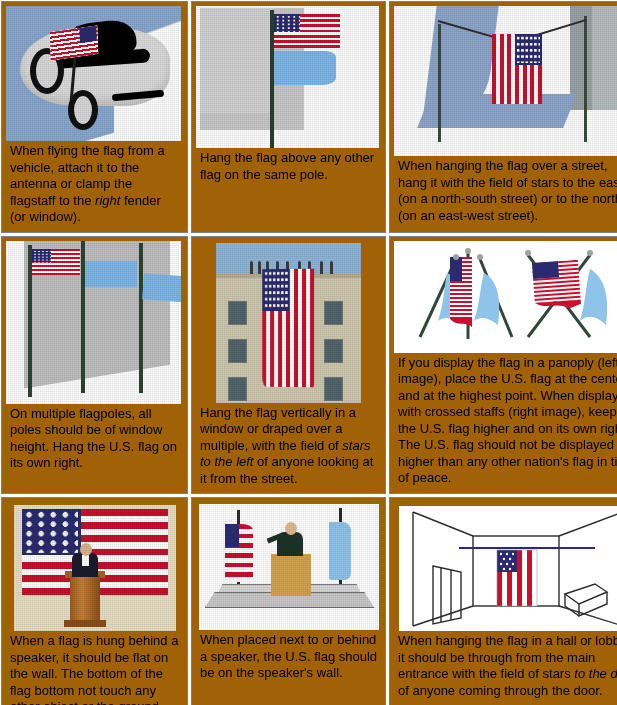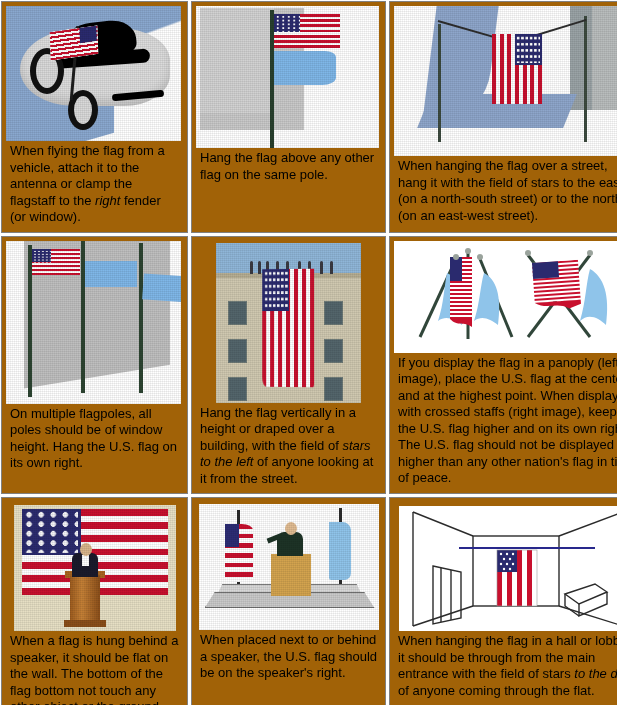--- a/index.html
+++ b/index.html
@@ -506,21 +506,21 @@
         <div class="crowd" style="left:114px"></div>
         <div class="win" style="left:12px; top:58px;"></div>
         <div class="win" style="left:12px; top:96px;"></div>
         <div class="win" style="left:12px; top:134px;"></div>
         <div class="win" style="left:108px; top:58px;"></div>
         <div class="win" style="left:108px; top:96px;"></div>
         <div class="win" style="left:108px; top:134px;"></div>
         <div class="usflag-v"></div>
       </div>
       <div class="caption">
-        <span>Hang the flag vertically in a height or draped over a building, with the field of </span><em>stars to the left</em><span> of anyone looking at it from the street.</span>
+        <span>Hang the flag vertically in a window or draped over a multiple, with the field of </span><em>stars to the left</em><span> of anyone looking at it from the street.</span>
       </div>
     </td>
 
     <td class="cell col-c">
       <div class="figure fig-panoply">
         <svg width="243" height="112" viewBox="0 0 243 112">
           <defs>
             <pattern id="stripesV" width="6" height="4" patternUnits="userSpaceOnUse">
               <rect width="6" height="2" fill="#c8102e"></rect>
               <rect y="2" width="6" height="2" fill="#ffffff"></rect>
@@ -586,21 +586,21 @@
         <div class="fbase" style="left:29px; top:82px;"></div>
         <div class="fbase" style="left:131px; top:80px;"></div>
         <div class="decktop"></div>
         <div class="deck"></div>
         <div class="lectern"></div>
         <div class="torso"></div>
         <div class="arm"></div>
         <div class="head"></div>
       </div>
       <div class="caption">
-        <span>When placed next to or behind a speaker, the U.S. flag should be on the speaker's right.</span>
+        <span>When placed next to or behind a speaker, the U.S. flag should be on the speaker's wall.</span>
       </div>
     </td>
 
     <td class="cell col-c">
       <div class="figure fig-hall" style="margin:4px auto 0;">
         <svg width="238" height="125" viewBox="0 0 238 125">
           <g stroke="#2b2b2b" stroke-width="1.4" fill="none">
 
             <line x1="14" y1="6" x2="14" y2="120"></line>
             <line x1="224" y1="6" x2="224" y2="120"></line>
@@ -643,18 +643,18 @@
                   <circle cx="10" cy="14" r="1.2"></circle>
                   <circle cx="16" cy="14" r="1.2"></circle>
               <circle cx="7" cy="19" r="1.2"></circle>
                   <circle cx="13" cy="19" r="1.2"></circle>
             </g>
             <rect x="0" y="0" width="40" height="56" fill="none" stroke="#9a9a9a" stroke-width=".6"></rect>
           </g>
         </svg>
       </div>
       <div class="caption">
-        <span>When hanging the flag in a hall or lobby, it should be through from the main entrance with the field of stars </span><em>to the door</em><span> of anyone coming through the flat.</span>
+        <span>When hanging the flag in a hall or lobby, it should be through from the main entrance with the field of stars </span><em>to the door</em><span> of anyone coming through the door.</span>
       </div>
     </td>
   </tr>
 </tbody>
   </table>
 
 </body></html>

